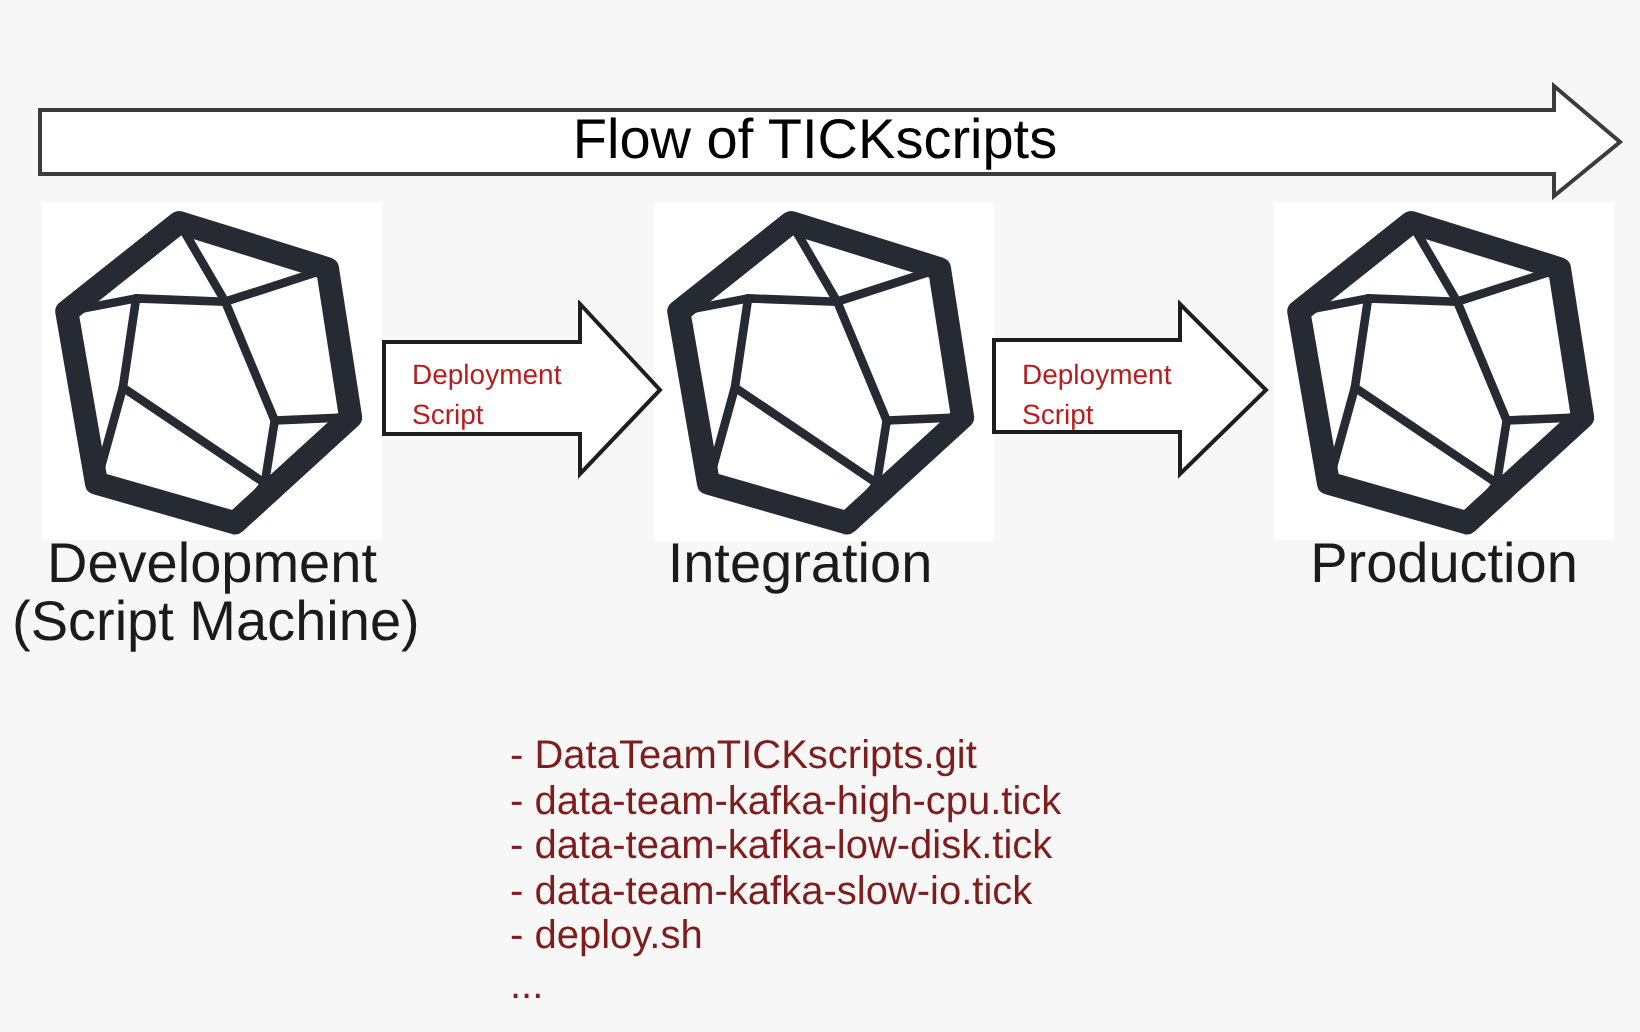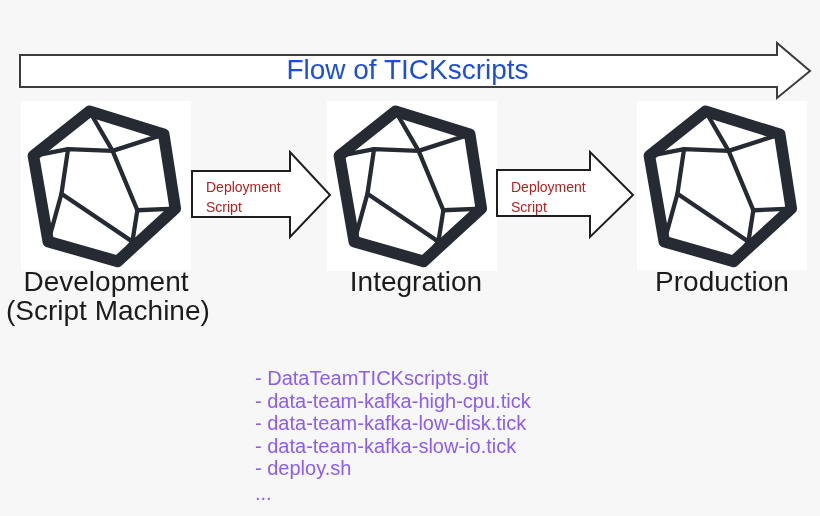--- a/index.html
+++ b/index.html
@@ -8,50 +8,50 @@
     font-family:"Liberation Sans","DejaVu Sans",sans-serif;color:#1b1b1b;
     overflow:hidden;
   }
   .abs{position:absolute;}
   svg{display:block;}
 
   
   .flow-arrow{left:15px;top:40px;width:800px;height:62px;}
   .flow-label{
     left:20px;top:56px;width:775px;text-align:center;
-    font-size:28px;line-height:28px;color:#1d4ed8;white-space:nowrap;
+    font-size:28px;line-height:28px;color:#000000;white-space:nowrap;
   }
 
   
   .node{width:170px;height:169px;top:101px;background:#ffffff;}
   .node.dev{left:21px;}
   .node.int{left:327px;height:170px;}
   .node.prod{left:637px;}
   .node svg{position:absolute;left:2px;top:2px;width:166px;height:165px;}
 
   
   .node-label{top:267px;width:200px;text-align:center;font-size:28px;line-height:29px;color:#1b1b1b;}
   .node-label.dev{left:6px;}
-  .node-label.int{left:316px;}
+  .node-label.int{left:300px;}
   .node-label.prod{left:622px;}
   .node-label span{display:block;white-space:nowrap;text-align:center;}
 
   
   .dep-arrow{top:150px;width:141px;height:90px;}
   .dep-arrow.a1{left:191px;}
   .dep-arrow.a2{left:496px;}
   .dep-label{
     top:177px;font-size:14px;line-height:20px;color:#b91c1c;white-space:nowrap;
   }
   .dep-label.a1{left:206px;}
   .dep-label.a2{left:511px;}
   .dep-label span{display:block;}
 
   
-  .file-list{left:255px;top:367px;font-size:20px;line-height:22.5px;color:#8b5cf6;}
+  .file-list{left:255px;top:367px;font-size:20px;line-height:22.5px;color:#7f1d1d;}
   .file-list .line{white-space:nowrap;}
   .file-list .line.indent{margin-left:0;}
   .file-list .line.ellipsis{margin-top:2px;}
 </style>
 </head>
 <body>
 
 <div class="canvas">
 
   <svg class="abs flow-arrow" viewBox="0 0 800 62" xmlns="http://www.w3.org/2000/svg">

